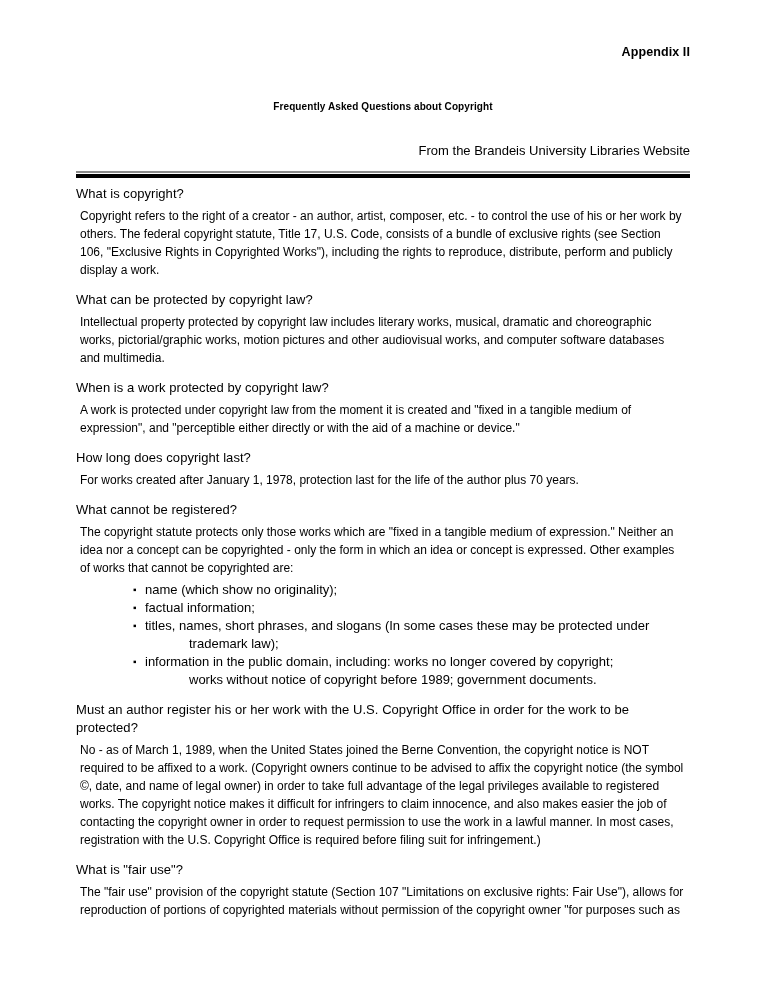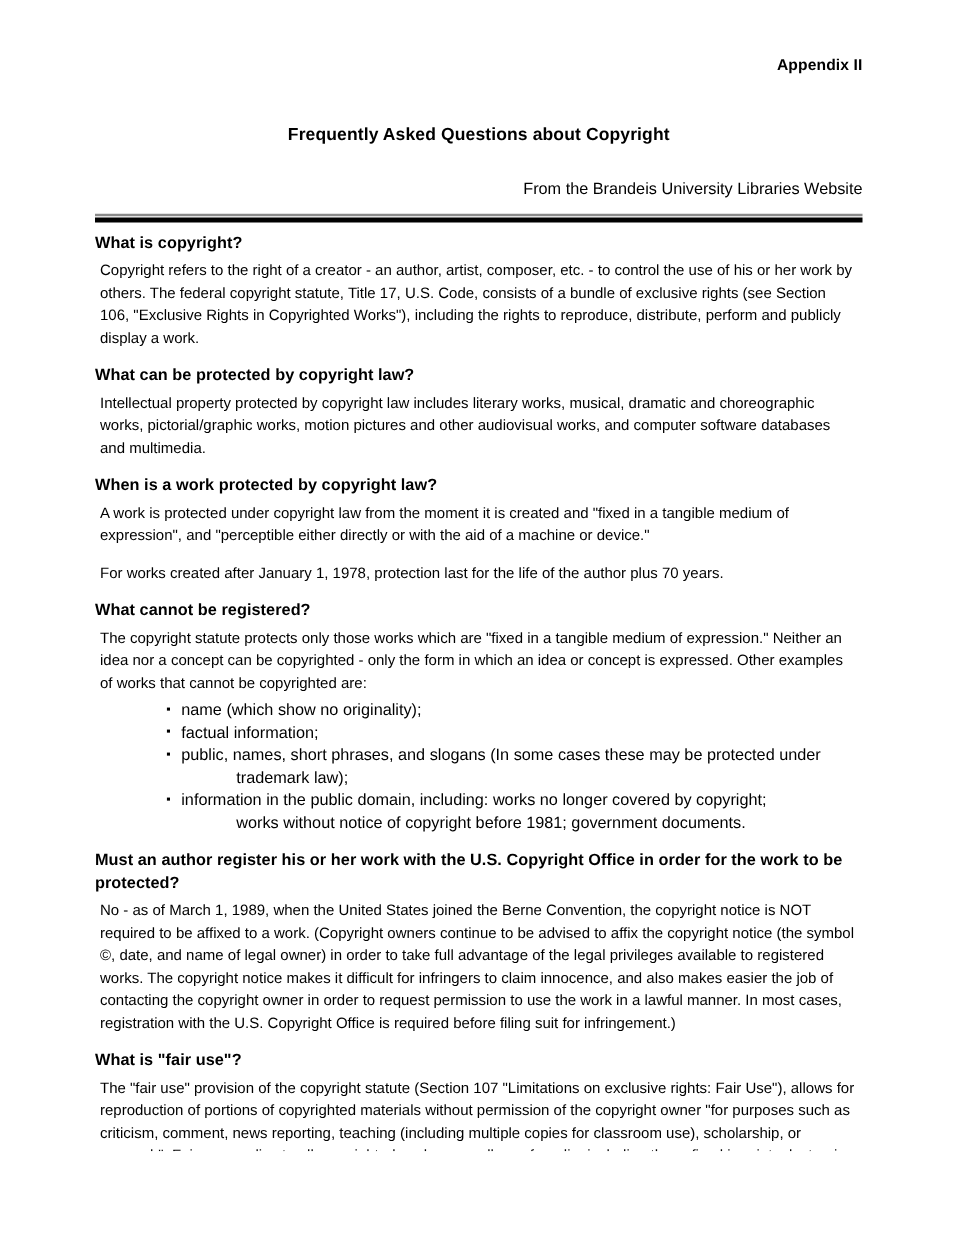--- a/index.html
+++ b/index.html
@@ -23,21 +23,21 @@
   .appendix-label {
     text-align: right;
     font-size: 12.5px;
     font-weight: bold;
     letter-spacing: 0.1px;
     line-height: 16px;
     margin: 0 0 0 0;
   }
   .doc-title {
     text-align: center;
-    font-size: 14px;
+    font-size: 10px;
     font-weight: bold;
     line-height: 18px;
     margin: 38px 0 0 0;
     letter-spacing: 0.1px;
   }
   .source-line {
     font-size: 13px;
     line-height: 18px;
     margin: 26px 0 0 0;
     text-align: right;
@@ -51,21 +51,21 @@
     box-sizing: border-box;
   }
   .qa-section {
     margin: 12px 0 0 0;
   }
   .qa-section.first {
     margin-top: 7px;
   }
   .qa-question {
     font-size: 13px;
-    font-weight: bold;
+    font-weight: normal;
     line-height: 18px;
     margin: 0;
     letter-spacing: 0.05px;
   }
   .qa-answer {
     font-size: 12px;
     line-height: 18px;
     margin: 4px;
     text-align: left;
   }
@@ -116,43 +116,44 @@
       </div>
       <div class="qa-section">
         <div class="qa-question">What can be protected by copyright law?</div>
         <div class="qa-answer">Intellectual property protected by copyright law includes literary works, musical, dramatic and choreographic works, pictorial/graphic works, motion pictures and other audiovisual works, and computer software databases and multimedia.</div>
       </div>
       <div class="qa-section">
         <div class="qa-question">When is a work protected by copyright law?</div>
         <div class="qa-answer">A work is protected under copyright law from the moment it is created and "fixed in a tangible medium of expression", and "perceptible either directly or with the aid of a machine or device."</div>
       </div>
       <div class="qa-section">
+        <div class="qa-question">How long does copyright last?</div>
         <div class="qa-answer">For works created after January 1, 1978, protection last for the life of the author plus 70 years.</div>
       </div>
       <div class="qa-section">
         <div class="qa-question">What cannot be registered?</div>
         <div class="qa-answer">The copyright statute protects only those works which are "fixed in a tangible medium of expression." Neither an idea nor a concept can be copyrighted - only the form in which an idea or concept is expressed. Other examples of works that cannot be copyrighted are:</div>
         <ul class="bullet-list">
           <li>
             <span class="bullet-mark">▪</span>
             <span class="bullet-text">name (which show no originality);</span>
           </li>
           <li>
             <span class="bullet-mark">▪</span>
             <span class="bullet-text">factual information;</span>
           </li>
           <li>
             <span class="bullet-mark">▪</span>
-            <span class="bullet-text">public, names, short phrases, and slogans (In some cases these may be protected under</span>
+            <span class="bullet-text">titles, names, short phrases, and slogans (In some cases these may be protected under</span>
             <span class="cont-indent">trademark law);</span>
           </li>
           <li>
             <span class="bullet-mark">▪</span>
             <span class="bullet-text">information in the public domain, including: works no longer covered by copyright;</span>
-            <span class="cont-indent">works without notice of copyright before 1981; government documents.</span>
+            <span class="cont-indent">works without notice of copyright before 1989; government documents.</span>
           </li>
         </ul>
       </div>
       <div class="qa-section">
         <div class="qa-question">Must an author register his or her work with the U.S. Copyright Office in order for the work to be protected?</div>
         <div class="qa-answer">No - as of March 1, 1989, when the United States joined the Berne Convention, the copyright notice is NOT required to be affixed to a work. (Copyright owners continue to be advised to affix the copyright notice (the symbol ©, date, and name of legal owner) in order to take full advantage of the legal privileges available to registered works. The copyright notice makes it difficult for infringers to claim innocence, and also makes easier the job of contacting the copyright owner in order to request permission to use the work in a lawful manner. In most cases, registration with the U.S. Copyright Office is required before filing suit for infringement.)</div>
       </div>
       <div class="qa-section">
         <div class="qa-question">What is "fair use"?</div>
         <div class="qa-answer">The "fair use" provision of the copyright statute (Section 107 "Limitations on exclusive rights: Fair Use"), allows for reproduction of portions of copyrighted materials without permission of the copyright owner "for purposes such as criticism, comment, news reporting, teaching (including multiple copies for classroom use), scholarship, or research". Fair use applies to all copyrighted works, regardless of media, including those fixed in print, electronic and multimedia formats.  For a comprehensive discussion of the Principles of Fair Use, as well as a terrific series of examples illustrating the application of fair use in situations involving the non-profit educational use of print,</div>

